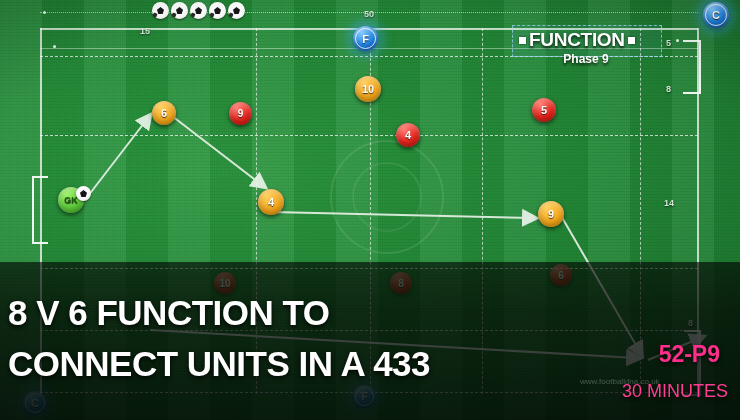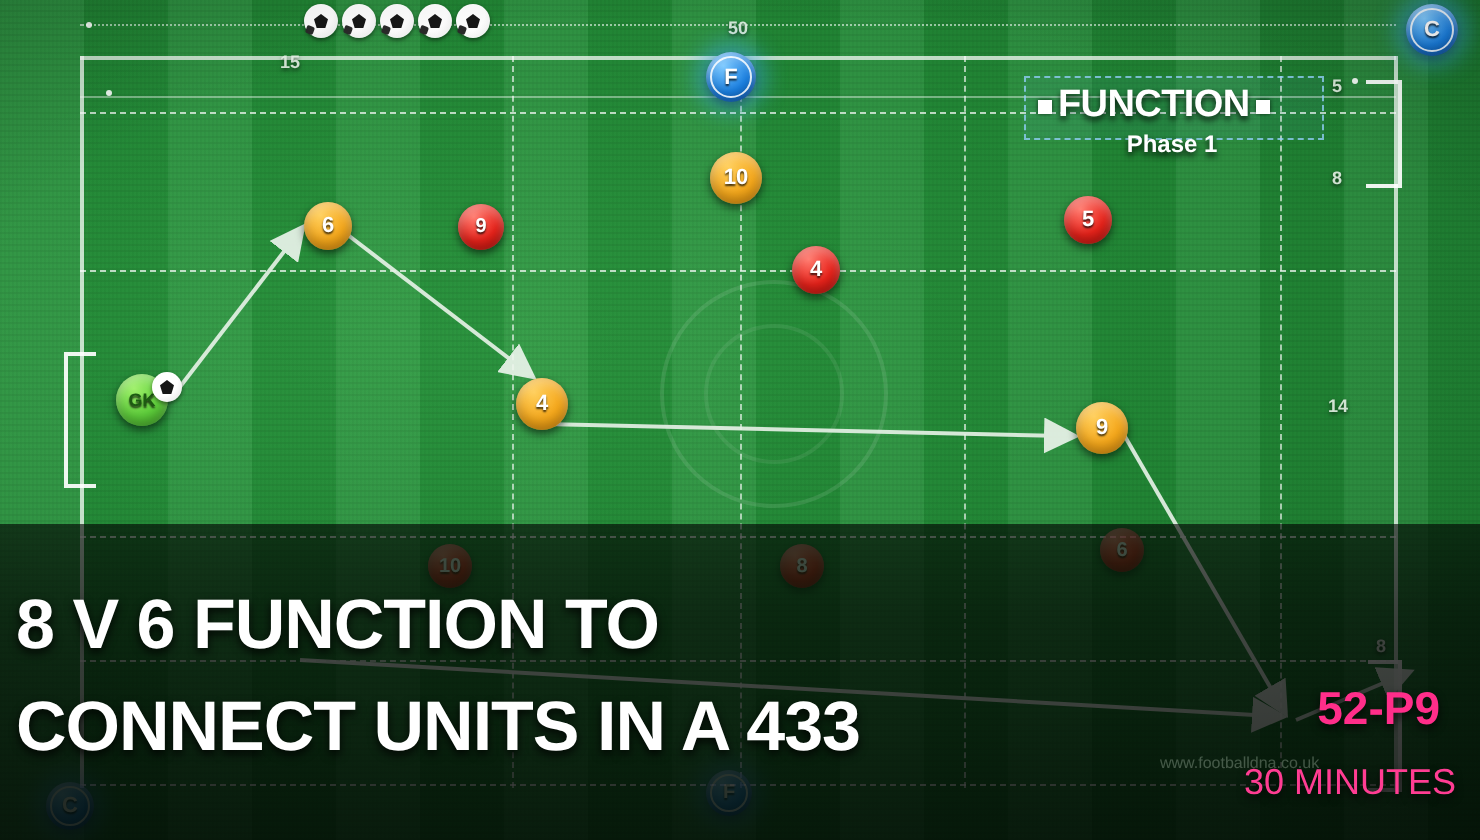--- a/index.html
+++ b/index.html
@@ -72,21 +72,21 @@
   #gk-ball{position:absolute;left:76px;top:186px;width:15px;height:15px;border-radius:50%;
     background:radial-gradient(circle at 34% 30%, #ffffff 0 52%, #dcdcdc 100%);
     box-shadow:0 1px 2px rgba(0,0,0,.5);}
   #gk-ball::before{content:"";position:absolute;left:4px;top:4px;width:7px;height:7px;background:#161616;
     clip-path:polygon(50% 0%,100% 38%,81% 100%,19% 100%,0% 38%);}
 
   
   #arrows{position:absolute;inset:0;}
 
   
-  #fn-wrap{position:absolute;left:519px;top:42px;}
+  #fn-wrap{position:absolute;left:519px;top:29px;}
   #fn-selbox{position:absolute;left:-7px;top:-4px;width:148px;height:30px;
     border:1px dashed rgba(150,210,255,.75);background:rgba(120,190,255,.07);}
   #fn-title{position:relative;display:flex;align-items:center;gap:3px;
     font-size:19px;font-weight:bold;color:#fff;letter-spacing:-.3px;
     text-shadow:0 2px 3px rgba(0,0,0,.75);}
   .handle{width:7px;height:7px;background:#fff;box-shadow:0 0 2px rgba(0,0,0,.7);flex:none;}
   #fn-phase{position:relative;text-align:center;width:148px;margin-left:-7px;margin-top:1px;
     font-size:12px;font-weight:bold;color:#fff;text-shadow:0 2px 3px rgba(0,0,0,.8);}
 
   
@@ -230,21 +230,21 @@
 
   <div id="vign"></div>
 
   <div id="fn-wrap">
     <div id="fn-selbox"></div>
     <div id="fn-title">
       <span class="handle"></span>
       <span>FUNCTION</span>
       <span class="handle"></span>
     </div>
-    <div id="fn-phase">Phase 1</div>
+    <div id="fn-phase">Phase 9</div>
   </div>
 
   <div id="banner"></div>
   <div id="title-block">
       <div>8 V 6 FUNCTION TO</div>
       <div>CONNECT UNITS IN A 433</div>
     </div>
 
   <div id="watermark">www.footballdna.co.uk</div>
   <div id="code">52-P9</div>

